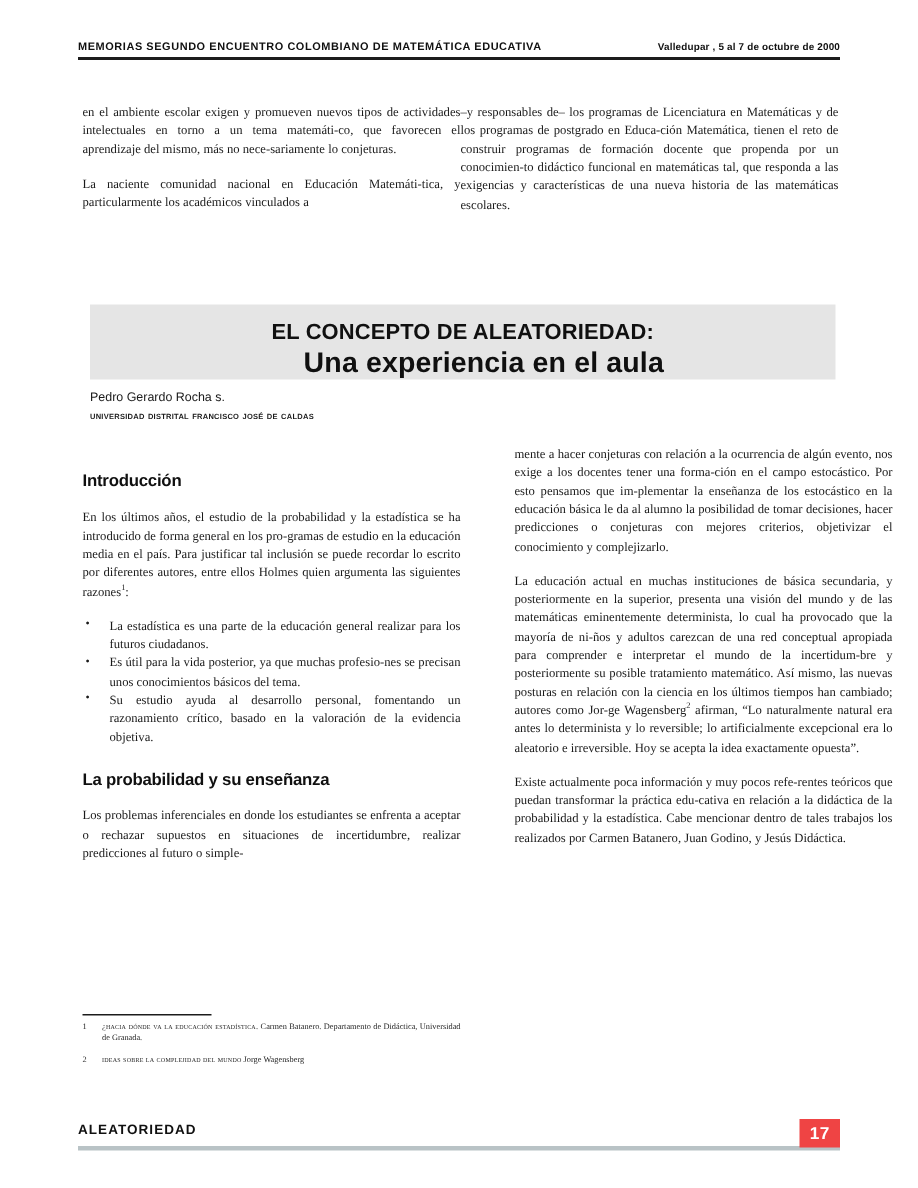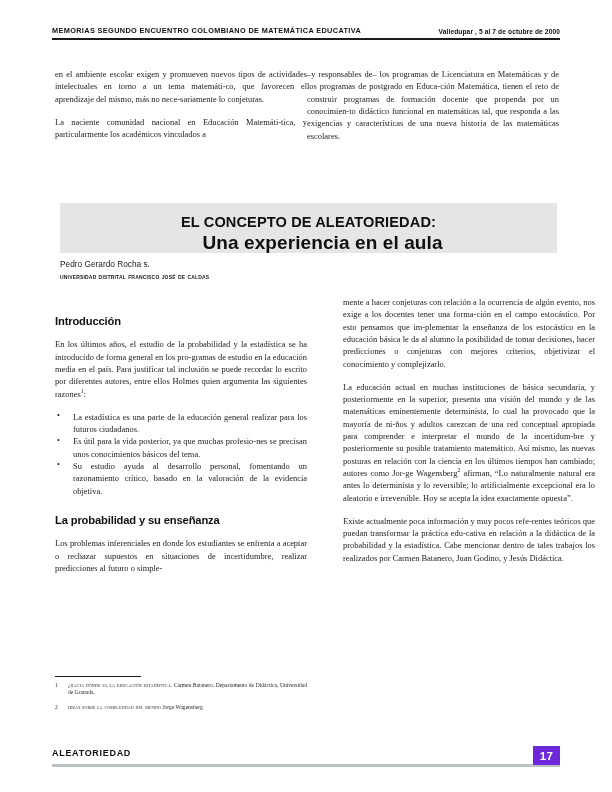--- a/index.html
+++ b/index.html
@@ -230,21 +230,21 @@
     font-size: 9px;
     letter-spacing: 0.7px;
     color: #101010;
   }
   .page-number {
     position: absolute;
     right: 0;
     top: -2px;
     width: 27px;
     height: 19px;
-    background: #6d28d9;
+    background: #ef4444;
     color: #ffffff;
     font-family: "Liberation Sans", "DejaVu Sans", sans-serif;
     font-weight: bold;
     font-size: 11.5px;
     display: flex;
     align-items: center;
     justify-content: center;
     letter-spacing: 0.3px;
   }
 </style>

